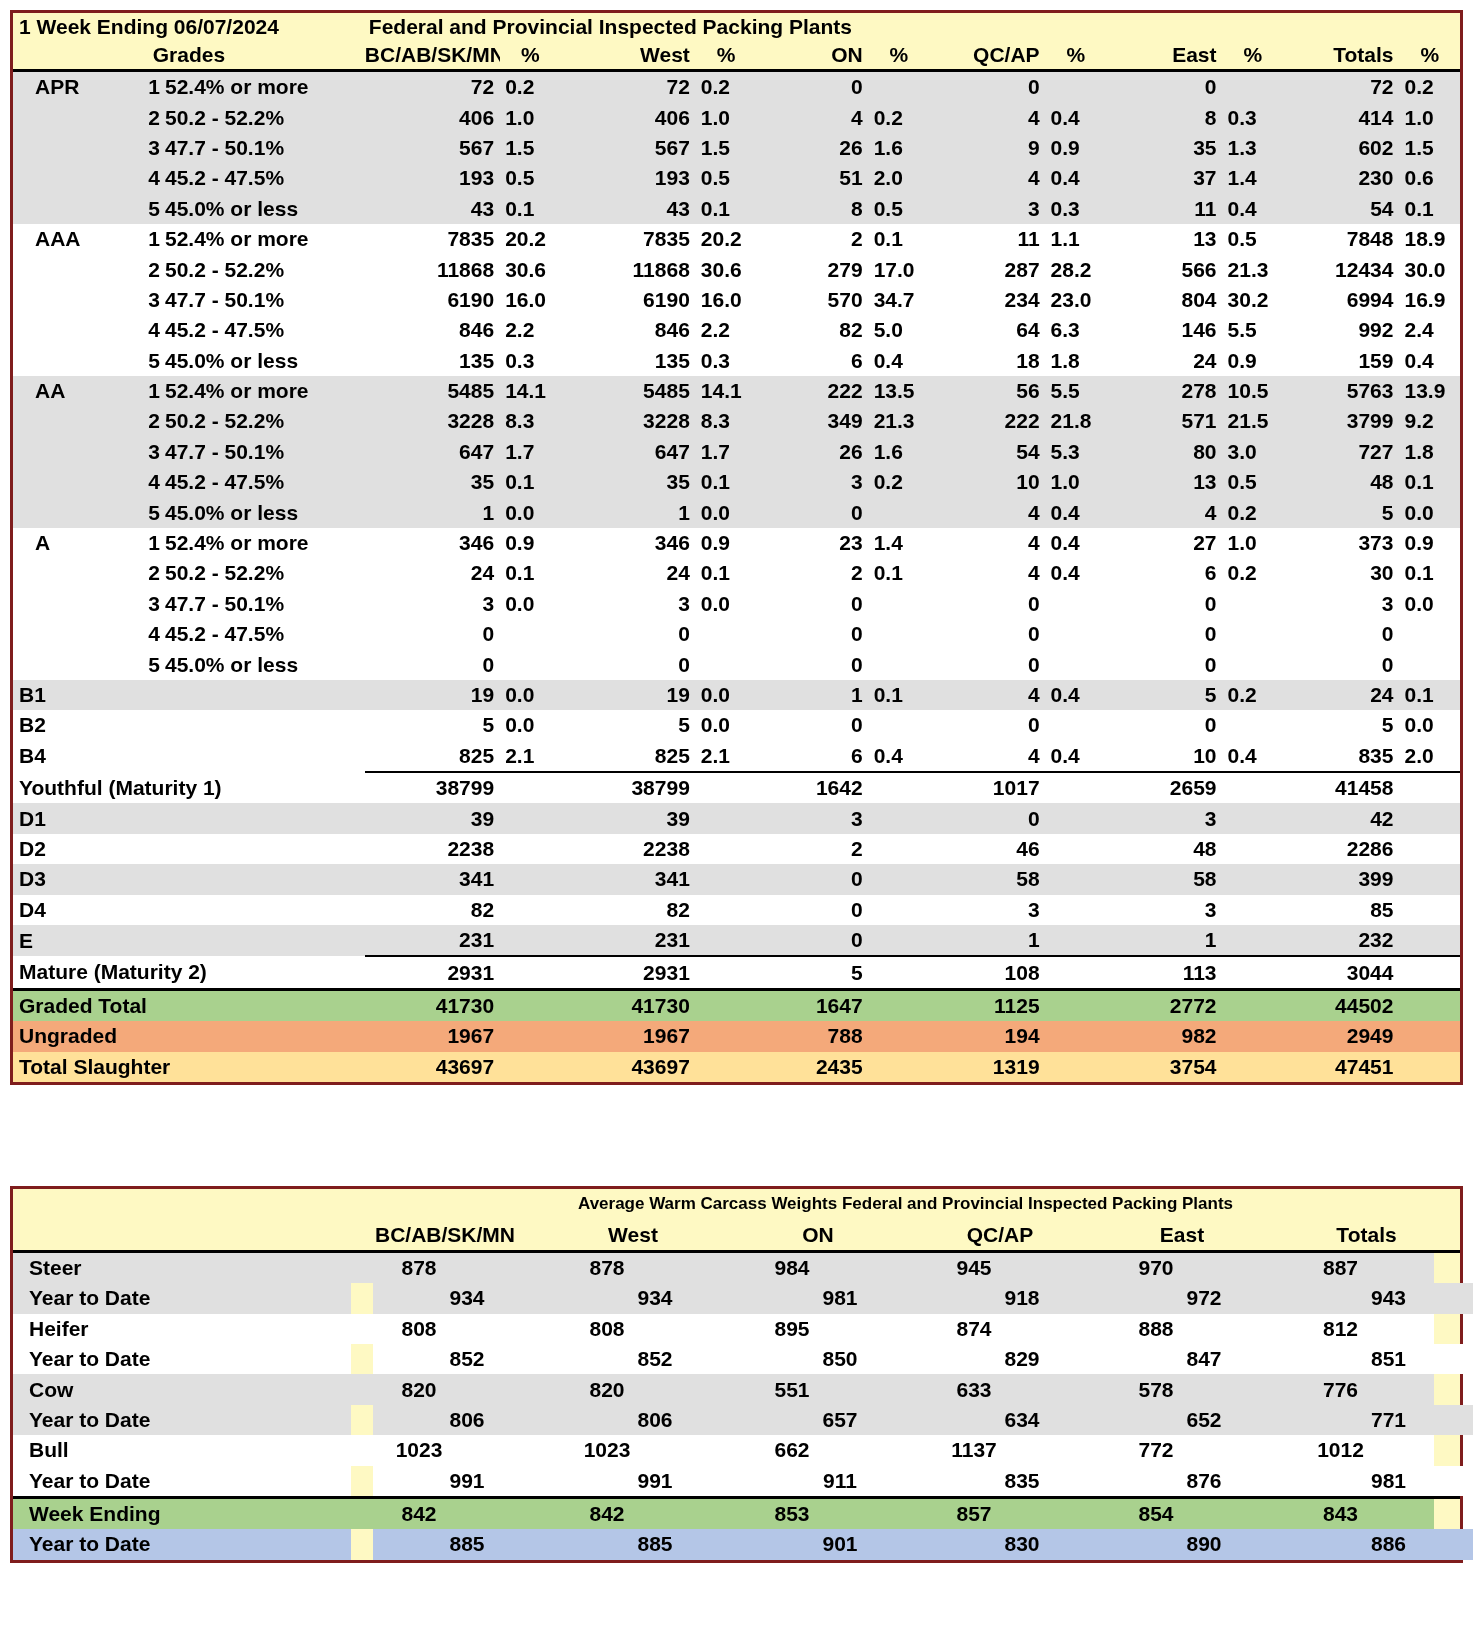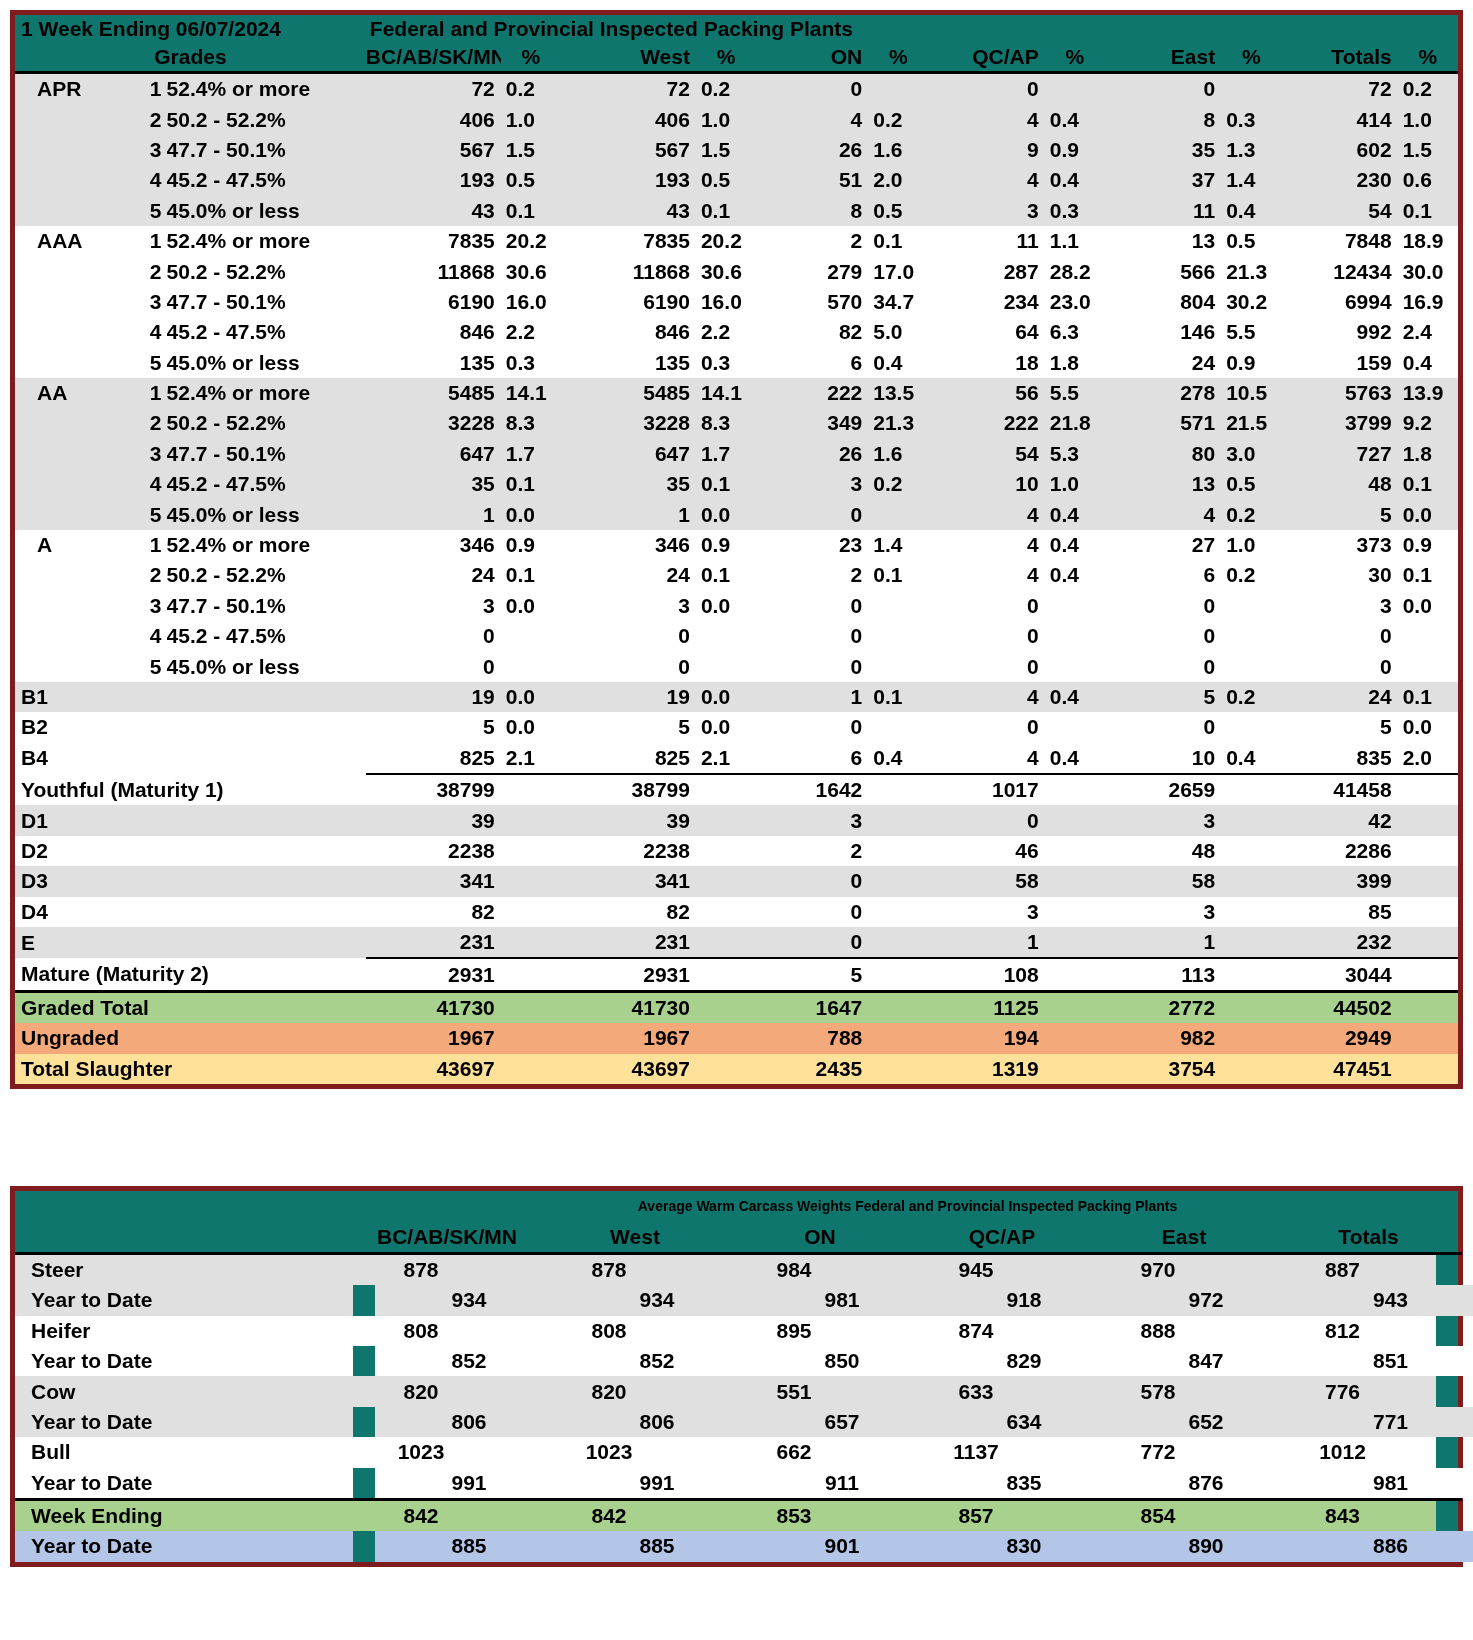--- a/index.html
+++ b/index.html
@@ -5,23 +5,23 @@
   html,body{margin:0;padding:0;background:#ffffff;}
   body{
     width:1473px;height:1640px;
     font-family:"Liberation Sans","DejaVu Sans",sans-serif;
     -webkit-font-smoothing:antialiased;
   }
   .page{position:relative;width:1473px;height:1640px;box-sizing:border-box;}
 
   
   .panel{
-    border:5px solid #7f1d1d;
+    border:3px solid #7f1d1d;
     box-sizing:border-box;
-    background:#0f766e;
+    background:#fef9c3;
   }
   table{border-collapse:collapse;width:100%;table-layout:fixed;}
   td,th{padding:0;margin:0;}
 
   
   #grades-panel{position:absolute;left:10px;top:10px;width:1453px;}
 
   #grades-table td{
     height:30.4px;
     font-size:21px;
@@ -60,21 +60,21 @@
   
   #weights-panel{position:absolute;left:10px;top:1186px;width:1453px;}
   #weights-table td{
     height:30.4px;
     font-size:21px;
     font-weight:700;
     vertical-align:middle;
     white-space:nowrap;
   }
   #weights-table .wtitle{
-    font-size:14px;font-weight:700;text-align:center;height:30px;
+    font-size:17px;font-weight:700;text-align:center;height:30px;
   }
   #weights-table .whdr{
     font-size:21px;font-weight:700;text-align:center;height:30px;
   }
   .wlabel{font-size:21px;font-weight:700;text-align:left;padding-left:16px;}
   .wval-shift{font-size:22px;font-weight:400;text-align:center;position:relative;left:-26px;}
   .wval-ytd{font-size:22px;font-weight:400;text-align:center;position:relative;left:22px;}
 </style>
 </head>
 <body>

